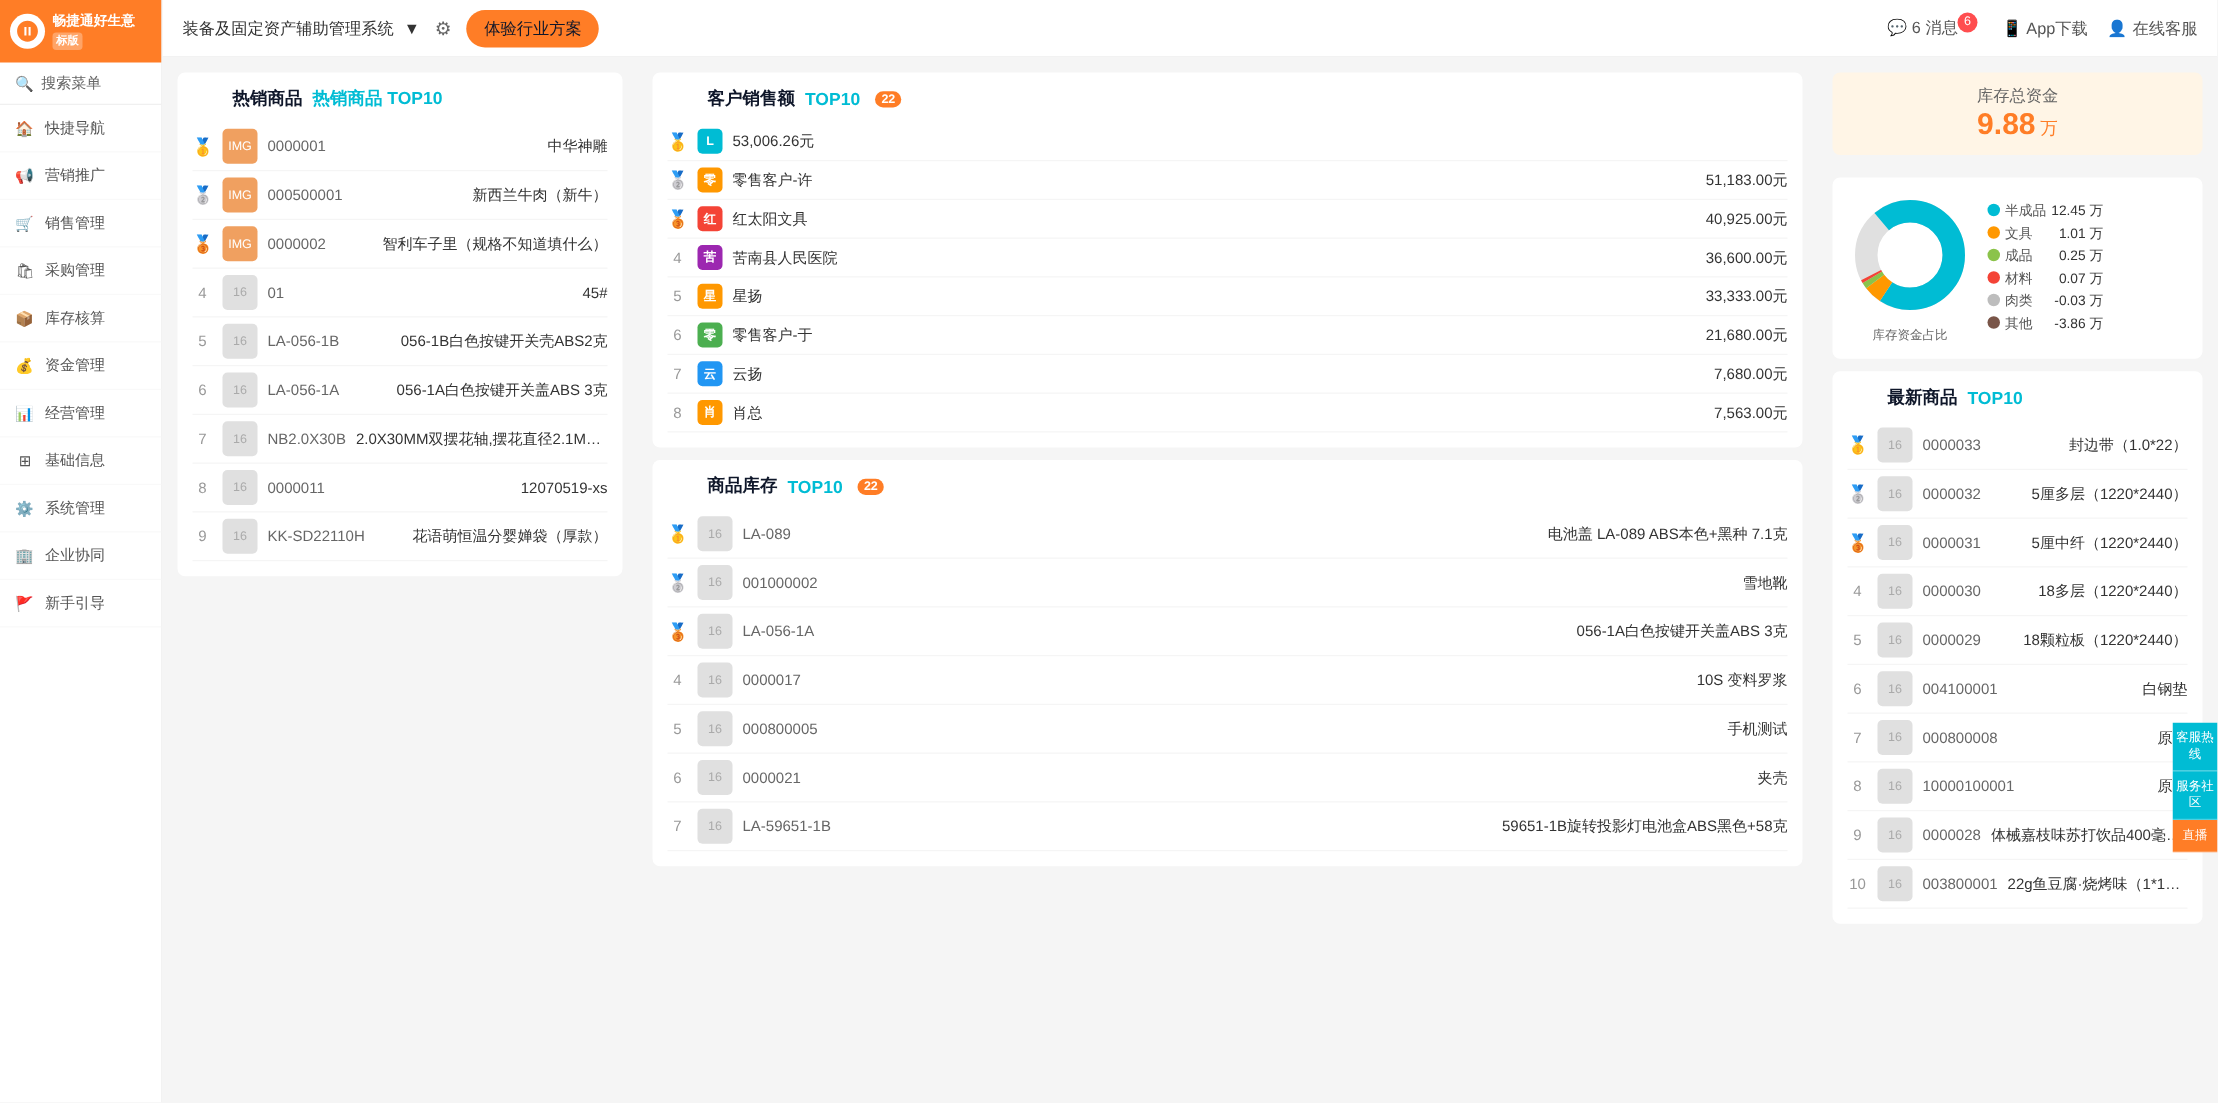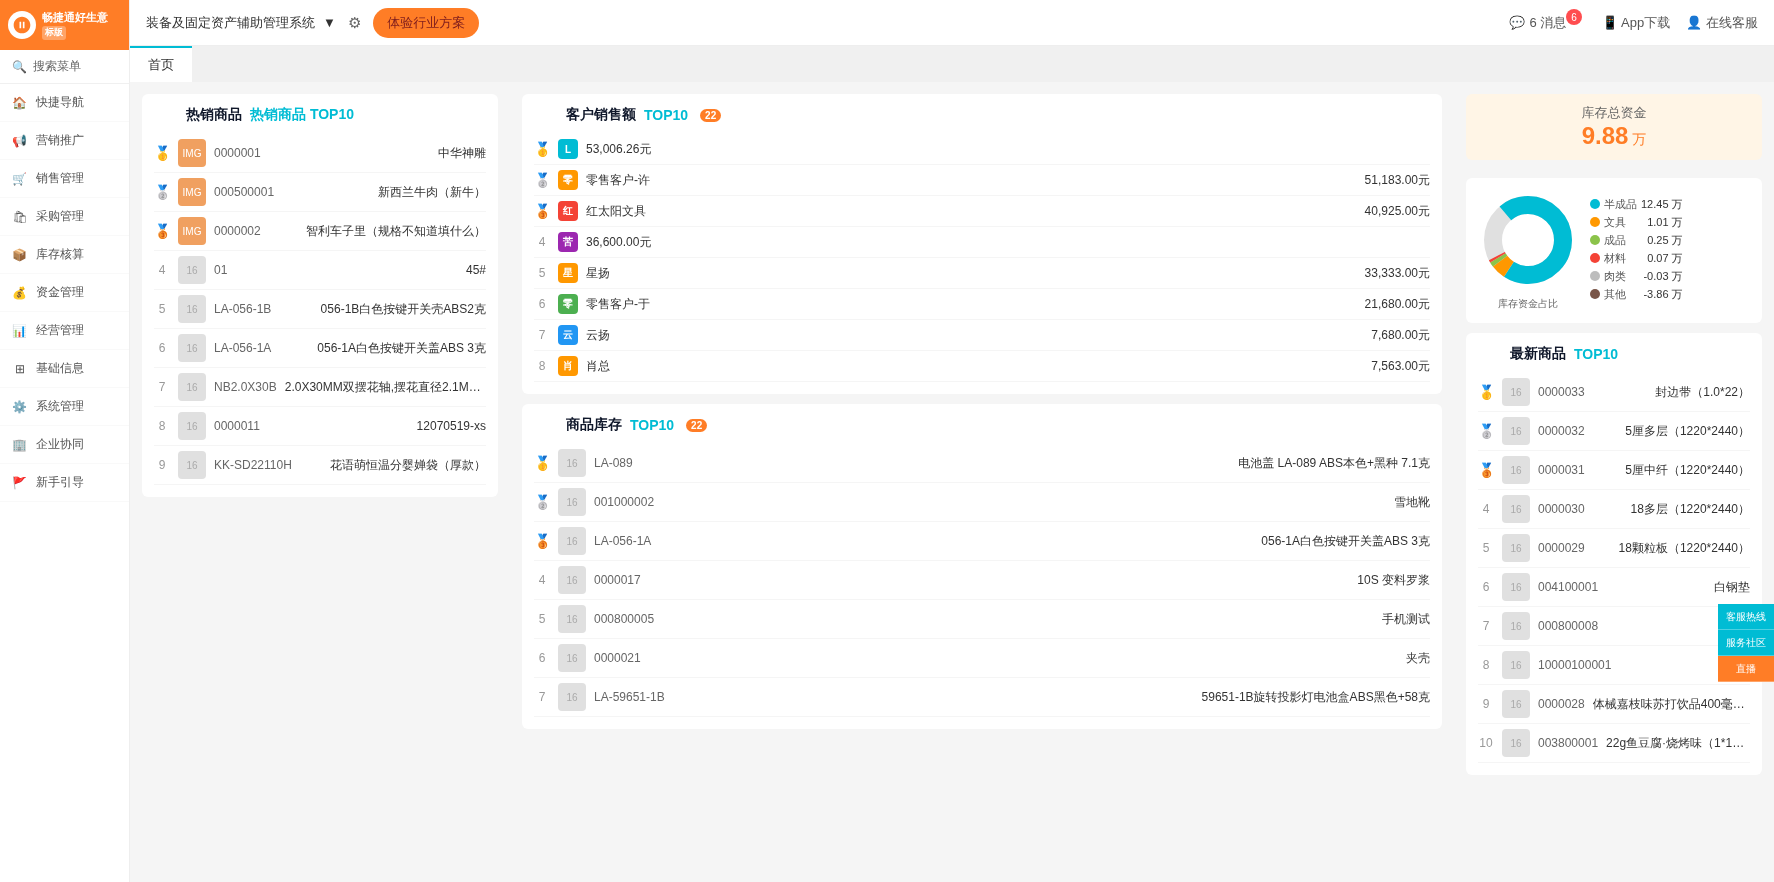--- a/index.html
+++ b/index.html
@@ -64,21 +64,21 @@
       gap: 12px;
       border-bottom: 1px solid #eee;
       flex-shrink: 0;
     }
     .topbar-system {
       display: flex; align-items: center; gap: 8px;
       font-size: 13px; color: #333;
     }
     .topbar-gear { color: #666; cursor: pointer; font-size: 15px; }
     .topbar-btn {
-      background: #ff7d26; color: #7f1d1d; border: none; border-radius: 15px;
+      background: #ff7d26; color: #0f172a; border: none; border-radius: 15px;
       padding: 6px 14px; font-size: 13px; cursor: pointer;
     }
     .topbar-right { margin-left: auto; display: flex; align-items: center; gap: 16px; color: #555; font-size: 13px; cursor: pointer; }
     .topbar-right .badge { background: #ff4d4f; color: #fff; border-radius: 50%; width: 16px; height: 16px; font-size: 10px; display:inline-flex; align-items:center; justify-content:center; position: relative; top:-6px; left:-4px; }
 
     
     .tabbar {
       background: #f0f0f0;
       display: flex;
       align-items: center;
@@ -195,21 +195,21 @@
     ::-webkit-scrollbar-thumb { background: #ddd; border-radius: 2px; }
 
     
     .float-btns {
       position: fixed; right: 0; bottom: 200px;
       display: flex; flex-direction: column;
       font-size: 10px;
     }
     .float-btn {
       background: #00bcd4; color: #fff;
-      width: 56px; padding: 6px 2px;
+      width: 36px; padding: 6px 2px;
       text-align: center; cursor: pointer;
       border-bottom: 1px solid rgba(255,255,255,0.3);
       font-size: 10px; line-height: 1.3;
     }
     .float-btn:last-child { background: #ff7d26; }
     .teal-text { color: #00bcd4; }
     .orange-text { color: #0f172a; margin-left: 32px; }
   </style>
 </head>
 <body>
@@ -294,23 +294,20 @@
       </span>
       <span>
         📱 <span>App下载</span>
       </span>
       <span>
         👤 <span>在线客服</span>
       </span>
     </div>
   </div>
 
-  <div class="tabbar">
-    <div class="tabbar-item active">首页</div>
-  </div>
 
   <div class="content">
 
     <div class="left-panel">
 
       <div class="card">
         <div class="card-title">
           <span class="orange-text">热销商品</span>
           <span class="teal-text">热销商品 TOP10</span>
         </div>
@@ -395,20 +392,21 @@
   </div>
             <div class="rank-row">
     <span class="rank-num"><span style="color:#cd7f32;font-size:14px;">🥉</span></span>
     <span class="rank-avatar" style="background:#f44336">红</span>
     <span class="rank-name">红太阳文具</span>
     <span class="rank-amount">40,925.00元</span>
   </div>
             <div class="rank-row">
     <span class="rank-num"><span style="color:#999;font-size:12px;">4</span></span>
     <span class="rank-avatar" style="background:#9c27b0">苦</span>
+    <span class="rank-name">苦南县人民医院</span>
     <span class="rank-amount">36,600.00元</span>
   </div>
             <div class="rank-row">
     <span class="rank-num"><span style="color:#999;font-size:12px;">5</span></span>
     <span class="rank-avatar" style="background:#ff9800">星</span>
     <span class="rank-name">星扬</span>
     <span class="rank-amount">33,333.00元</span>
   </div>
             <div class="rank-row">
     <span class="rank-num"><span style="color:#999;font-size:12px;">6</span></span>

